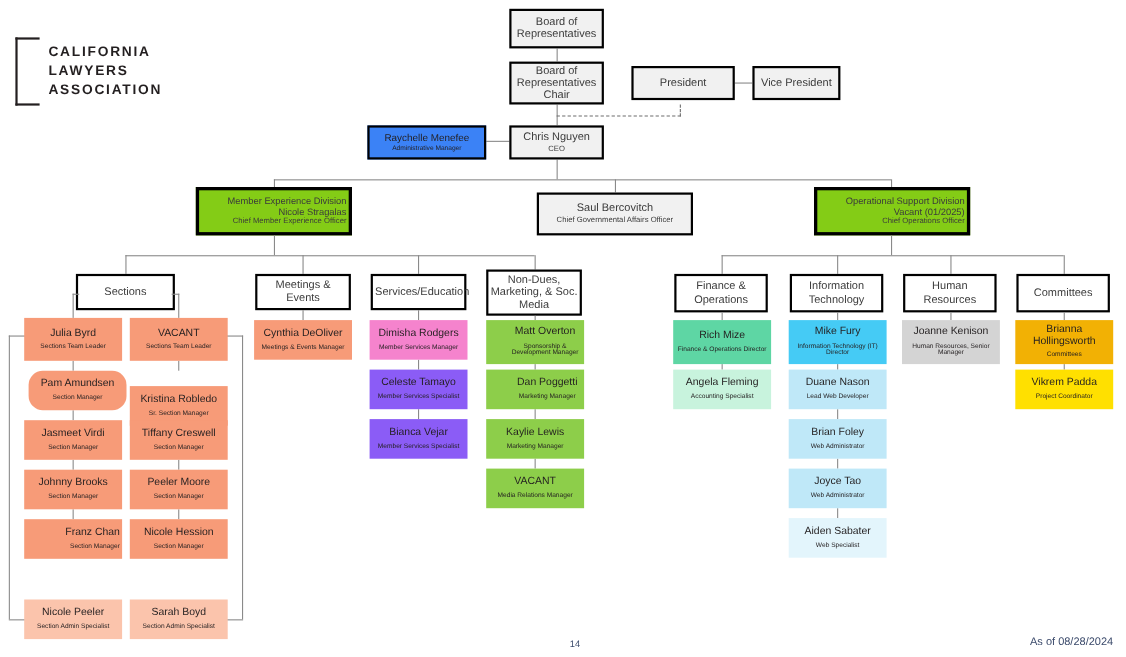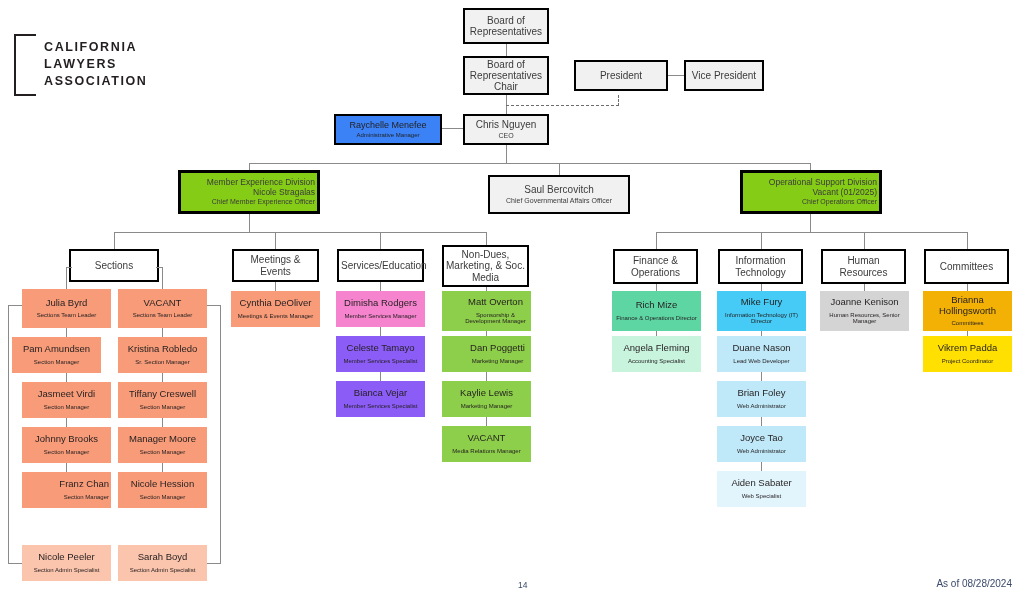--- a/index.html
+++ b/index.html
@@ -211,21 +211,21 @@
   <div class="ln lnh" style="left:8px;top:563px;width:16px;"></div>
 
   <div class="ln lnh" style="left:203px;top:305px;width:18px;"></div>
   <div class="ln lnv" style="left:220px;top:305px;height:258px;"></div>
   <div class="ln lnh" style="left:203px;top:563px;width:18px;"></div>
 
   <div class="node flat salmon" style="left:22px;top:289px;width:89px;height:39px;">
     <span class="nm">Julia Byrd</span>
     <span class="ti">Sections Team Leader</span>
   </div>
-  <div class="node flat salmon" style="left:12px;top:337px;width:89px;height:36px;">
+  <div class="node flat salmon" style="left:26px;top:337px;width:89px;height:36px;border-radius:13px;">
     <span class="nm">Pam Amundsen</span>
     <span class="ti">Section Manager</span>
   </div>
   <div class="node flat salmon" style="left:22px;top:382px;width:89px;height:36px;">
     <span class="nm">Jasmeet Virdi</span>
     <span class="ti">Section Manager</span>
   </div>
   <div class="node flat salmon" style="left:22px;top:427px;width:89px;height:36px;">
     <span class="nm">Johnny Brooks</span>
     <span class="ti">Section Manager</span>
@@ -236,30 +236,30 @@
   </div>
   <div class="node flat salmon-l" style="left:22px;top:545px;width:89px;height:36px;">
     <span class="nm">Nicole Peeler</span>
     <span class="ti">Section Admin Specialist</span>
   </div>
 
   <div class="node flat salmon" style="left:118px;top:289px;width:89px;height:39px;">
     <span class="nm">VACANT</span>
     <span class="ti">Sections Team Leader</span>
   </div>
-  <div class="node flat salmon" style="left:118px;top:337px;width:89px;height:36px;">
+  <div class="node flat salmon" style="left:118px;top:351px;width:89px;height:36px;">
     <span class="nm">Kristina Robledo</span>
     <span class="ti">Sr. Section Manager</span>
   </div>
   <div class="node flat salmon" style="left:118px;top:382px;width:89px;height:36px;">
     <span class="nm">Tiffany Creswell</span>
     <span class="ti">Section Manager</span>
   </div>
   <div class="node flat salmon" style="left:118px;top:427px;width:89px;height:36px;">
-    <span class="nm">Manager Moore</span>
+    <span class="nm">Peeler Moore</span>
     <span class="ti">Section Manager</span>
   </div>
   <div class="node flat salmon" style="left:118px;top:472px;width:89px;height:36px;">
     <span class="nm">Nicole Hession</span>
     <span class="ti">Section Manager</span>
   </div>
   <div class="node flat salmon-l" style="left:118px;top:545px;width:89px;height:36px;">
     <span class="nm">Sarah Boyd</span>
     <span class="ti">Section Admin Specialist</span>
   </div>

